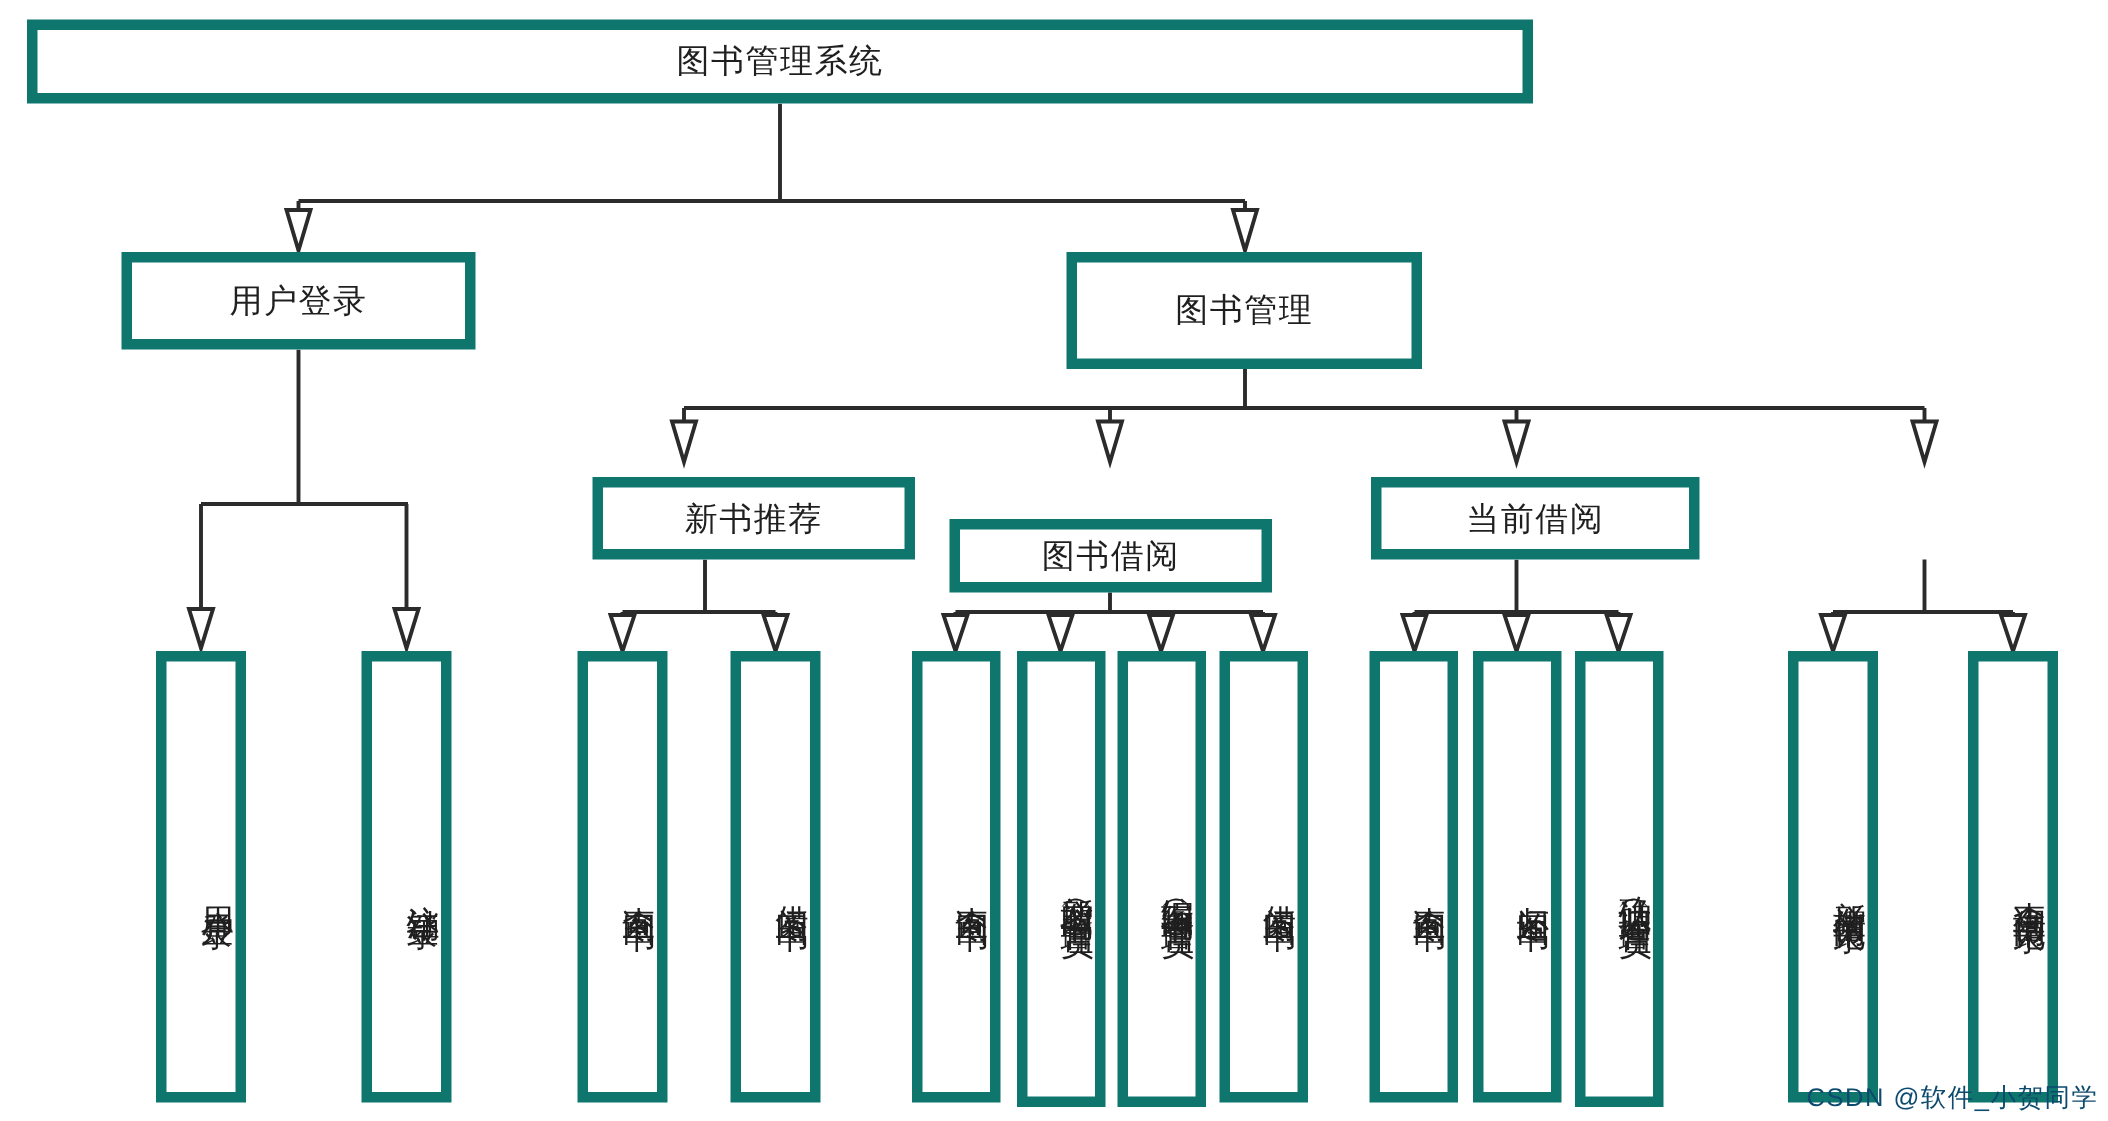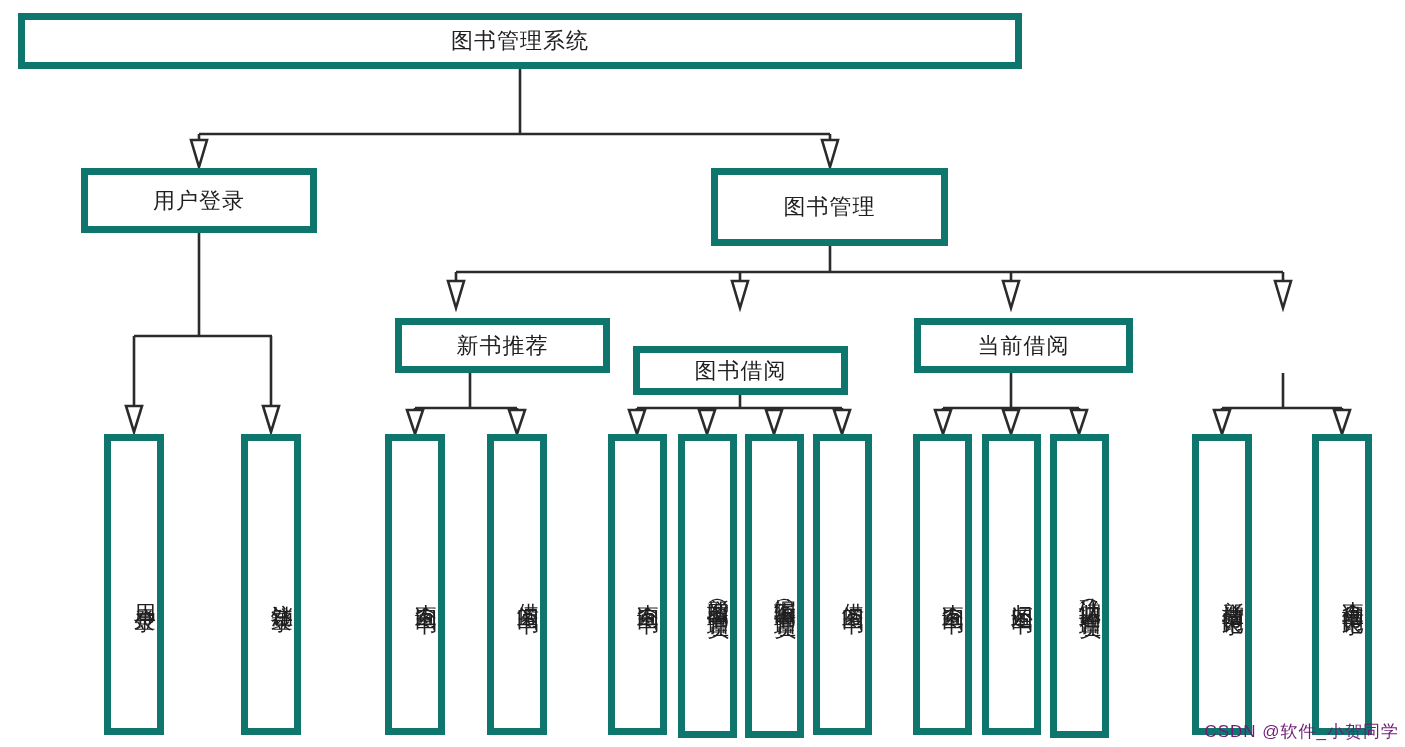--- a/index.html
+++ b/index.html
@@ -54,21 +54,21 @@
   svg#wires line, svg#wires path{
     stroke:#2b2b2b;
     stroke-width:2.6;
     fill:none;
   }
   .watermark{
     position:absolute;
     right:6px;
     bottom:4px;
     font-size:17px;
-    color:#701a75;
+    color:#0c4a6e;
     letter-spacing:1px;
     white-space:nowrap;
   }
 </style>
 </head>
 <body>
 
 <div id="canvas">
 
   <svg id="wires" viewBox="0 0 1405 747">

